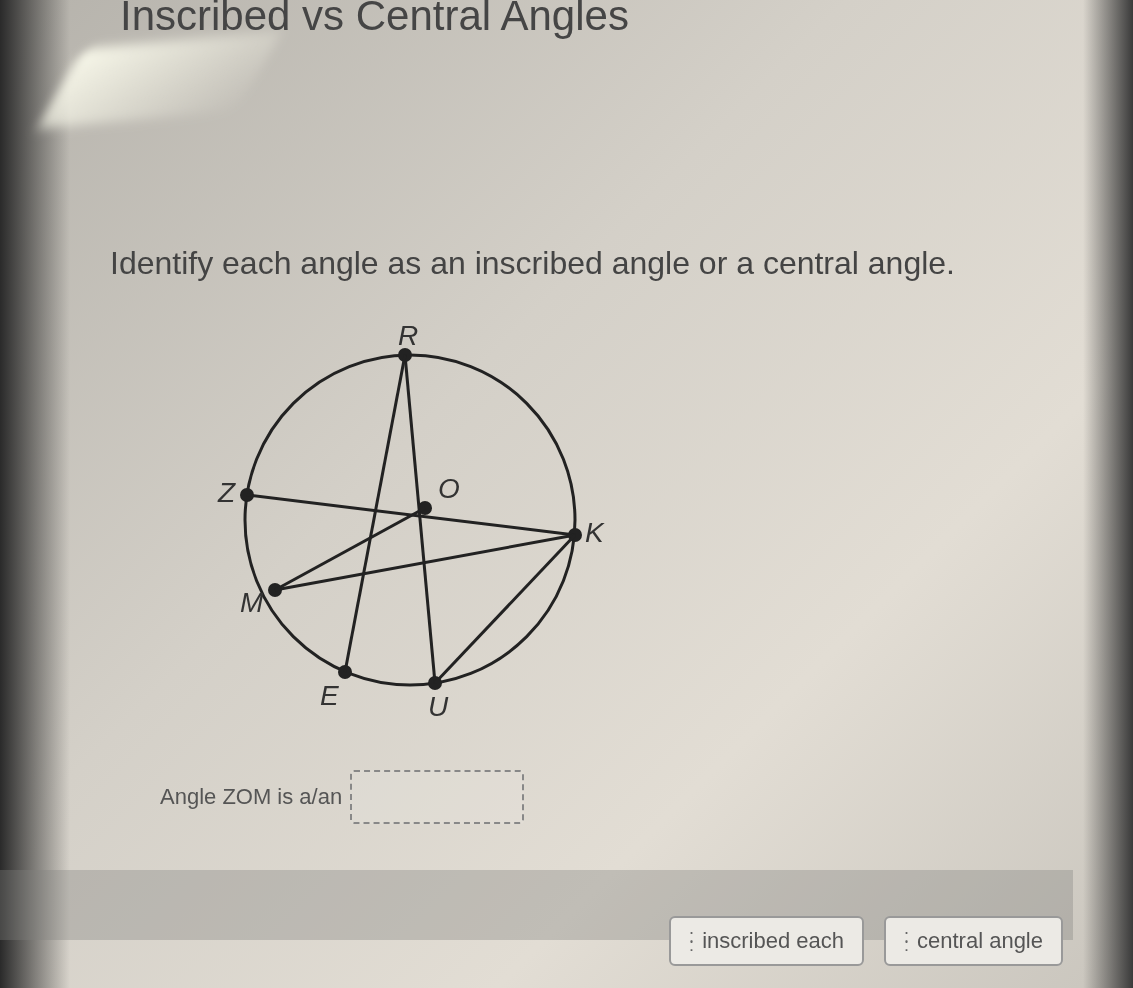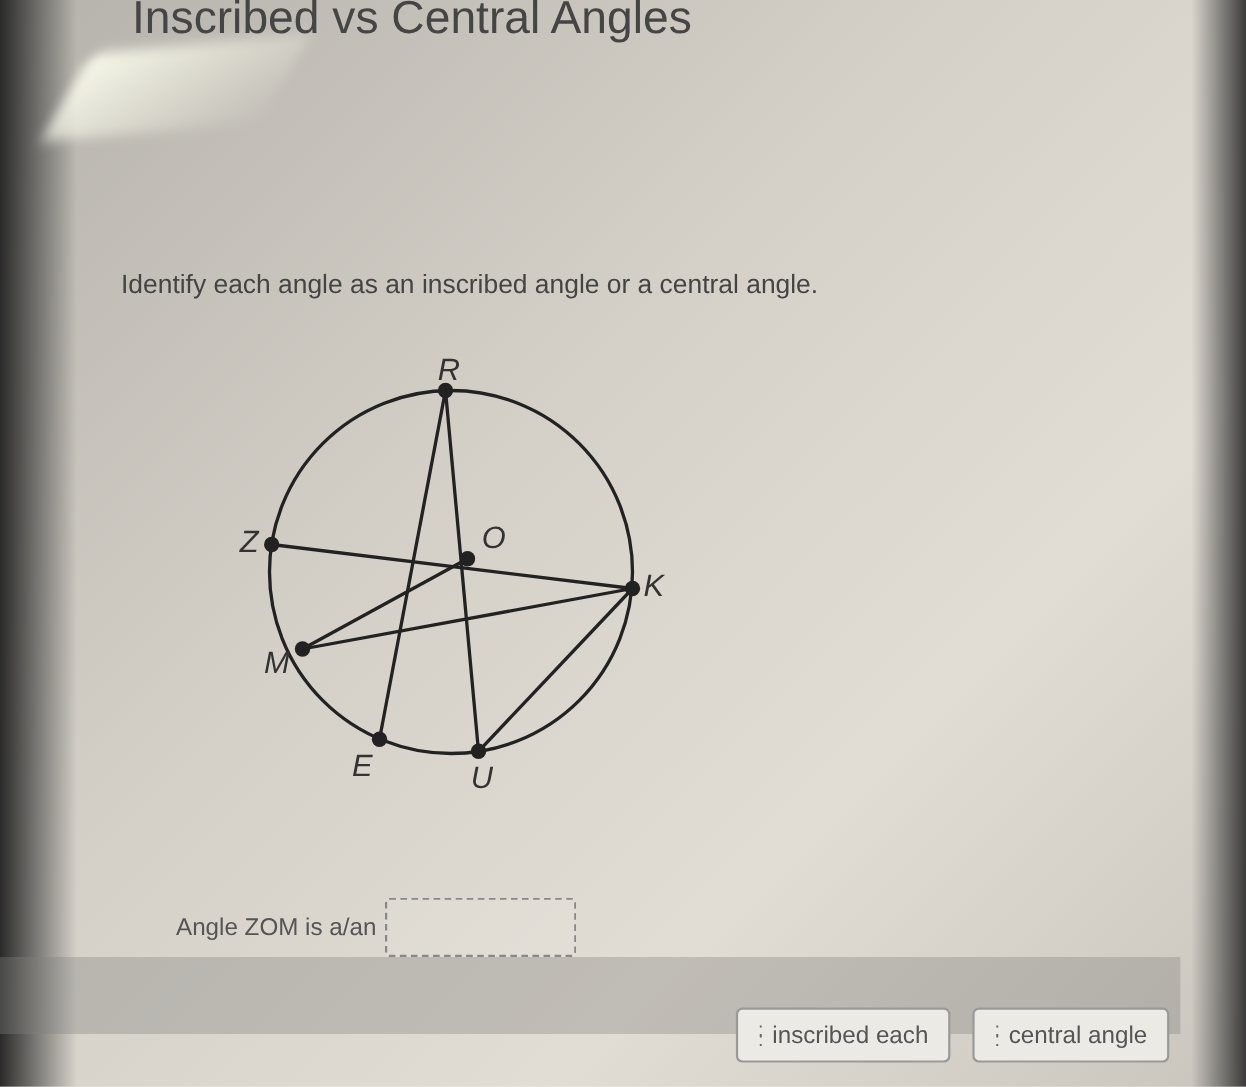--- a/index.html
+++ b/index.html
@@ -5,25 +5,25 @@
   html,body{margin:0;padding:0;width:1133px;height:988px;overflow:hidden;font-family:Arial,Helvetica,sans-serif;}
   body{
     background:linear-gradient(135deg,#b5b2ab 0%,#d4d0c8 40%,#e2ddd4 70%,#c9c5bd 100%);
     position:relative;
     color:#3a3a3a;
   }
   .dark-left{position:absolute;left:0;top:0;width:70px;height:100%;background:linear-gradient(90deg,#2a2a2a 0%,rgba(42,42,42,0) 100%);}
   .dark-right{position:absolute;right:0;top:0;width:50px;height:100%;background:linear-gradient(270deg,#3a3a3a 0%,rgba(58,58,58,0) 100%);}
   .glare{position:absolute;left:60px;top:40px;width:200px;height:80px;background:linear-gradient(135deg,rgba(255,255,240,0.9),rgba(255,255,240,0));transform:skew(-30deg,-5deg);filter:blur(6px);border-radius:10px;}
   .title{position:absolute;left:120px;top:-8px;font-size:42px;color:#454545;font-weight:400;}
-  .instruction{position:absolute;left:110px;top:245px;font-size:24px;color:#444;}
+  .instruction{position:absolute;left:110px;top:245px;font-size:32px;color:#444;}
   .diagram{position:absolute;left:180px;top:310px;width:460px;height:430px;}
   .diagram svg{width:100%;height:100%;}
   .diagram text{font-family:Arial;font-style:italic;font-size:28px;fill:#333;}
-  .prompt-row{position:absolute;left:160px;top:816px;display:flex;align-items:center;gap:8px;}
+  .prompt-row{position:absolute;left:160px;top:770px;display:flex;align-items:center;gap:8px;}
   .prompt-text{font-size:22px;color:#555;white-space:nowrap;}
   .dropzone{display:inline-block;width:170px;height:50px;border:2px dashed #888;border-radius:4px;background:rgba(255,255,255,0.1);}
   .gray-bar{position:absolute;left:0;top:870px;right:60px;height:70px;background:rgba(130,130,125,0.35);}
   .choices{position:absolute;bottom:22px;right:70px;display:flex;gap:20px;}
   .choice{border:2px solid #999;border-radius:6px;padding:10px 18px;font-size:22px;color:#555;background:#eceae5;display:flex;align-items:center;gap:10px;cursor:grab;}
   .choice .grip{letter-spacing:-2px;font-size:18px;color:#666;line-height:0.5;}
 </style>
 </head>
 <body>
 

